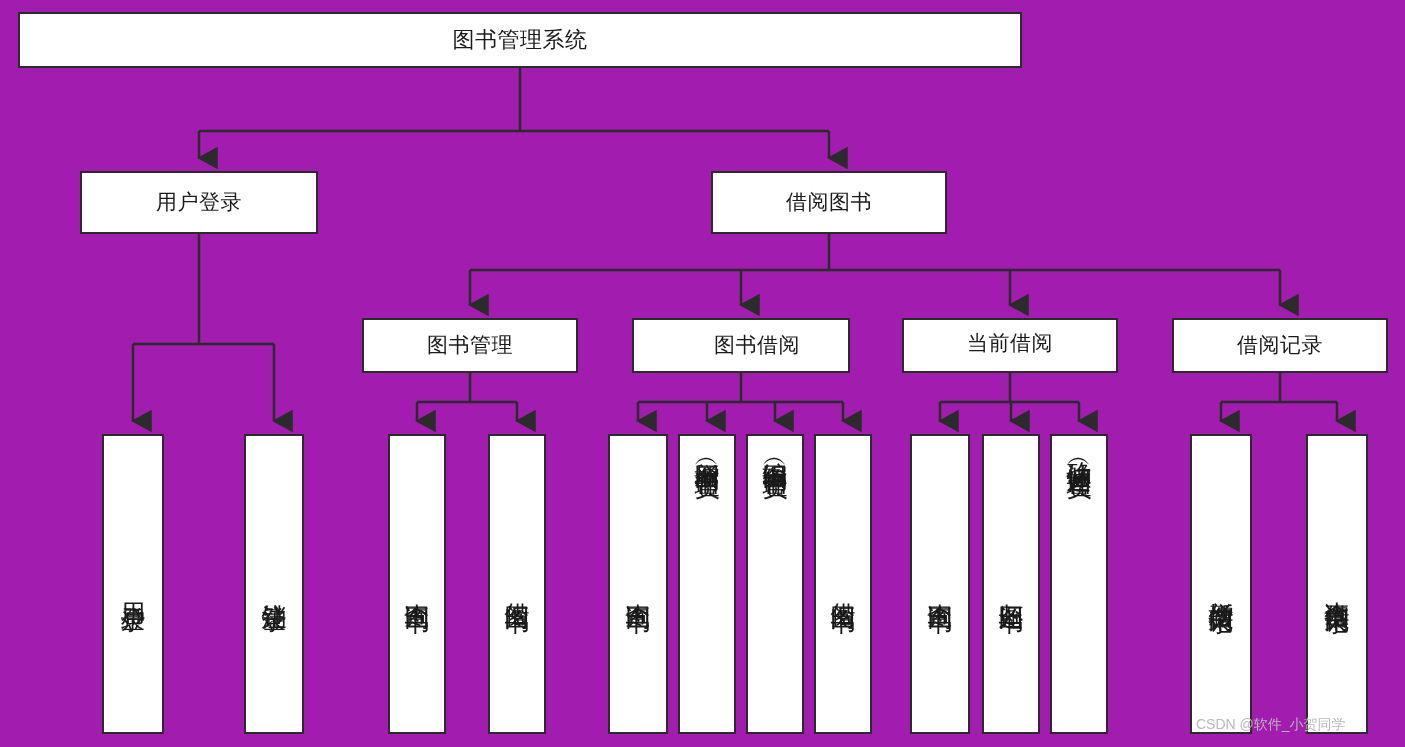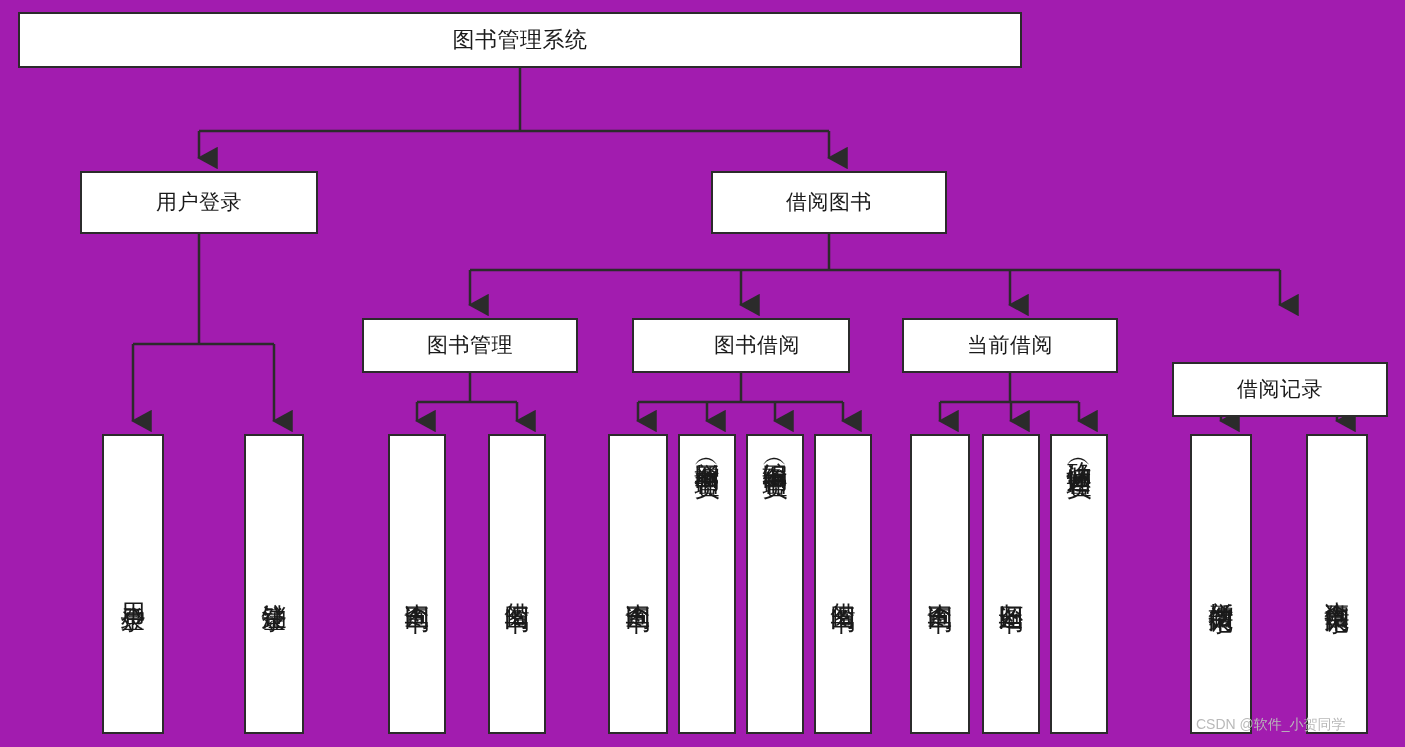--- a/index.html
+++ b/index.html
@@ -131,24 +131,24 @@
   <div class="node h" style="left:711px; top:171px; width:236px; height:63px;">
     <span class="lbl">借阅图书</span>
   </div>
 
   <div class="node h" style="left:362px; top:318px; width:216px; height:55px;">
     <span class="lbl">图书管理</span>
   </div>
   <div class="node h" style="left:632px; top:318px; width:218px; height:55px;padding-left:32px;">
     <span class="lbl">图书借阅</span>
   </div>
-  <div class="node h" style="left:902px; top:318px; width:216px; height:55px;">
+  <div class="node h" style="left:902px; top:318px; width:216px; height:55px;font-family:Liberation Mono, monospace;">
     <span class="lbl">当前借阅</span>
   </div>
-  <div class="node h" style="left:1172px; top:318px; width:216px; height:55px;margin-top:44px;">
+  <div class="node h" style="left:1172px; top:318px; width:216px; height:55px;">
     <span class="lbl">借阅记录</span>
   </div>
 
   <div class="node v" style="left:102px; top:434px; width:62px; height:300px; align-items:center;">
     <span class="lbl">用户登录</span>
   </div>
   <div class="node v" style="left:244px; top:434px; width:60px; height:300px; align-items:center;">
     <span class="lbl">注销登录</span>
   </div>
 

